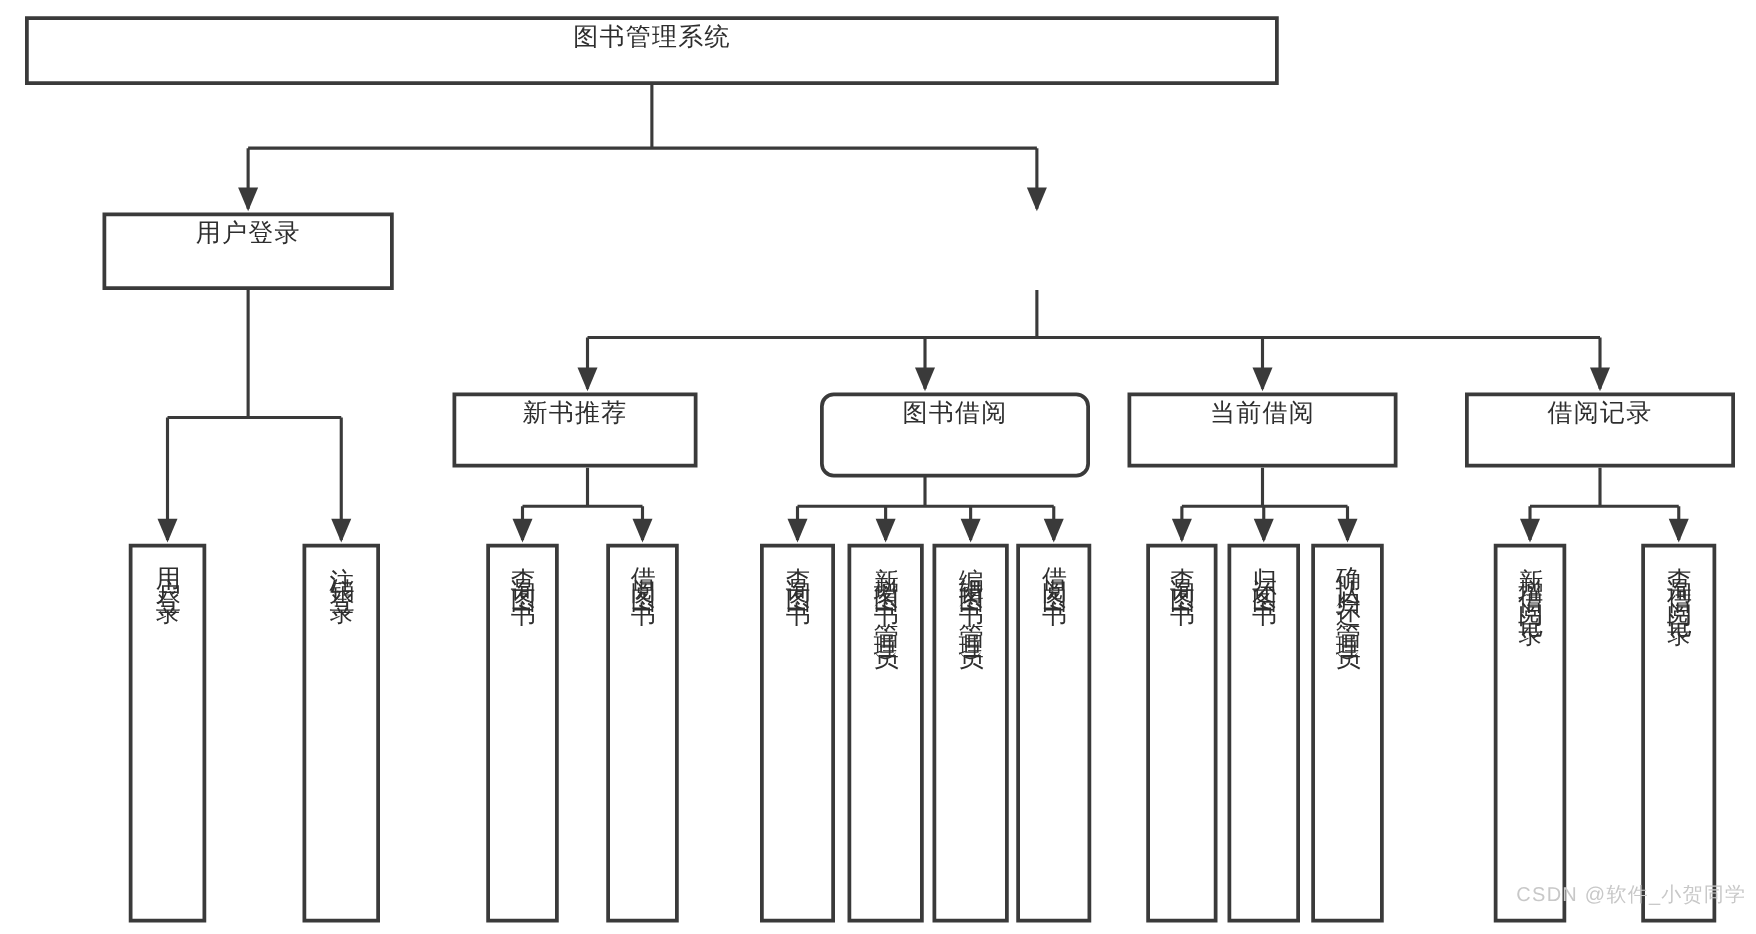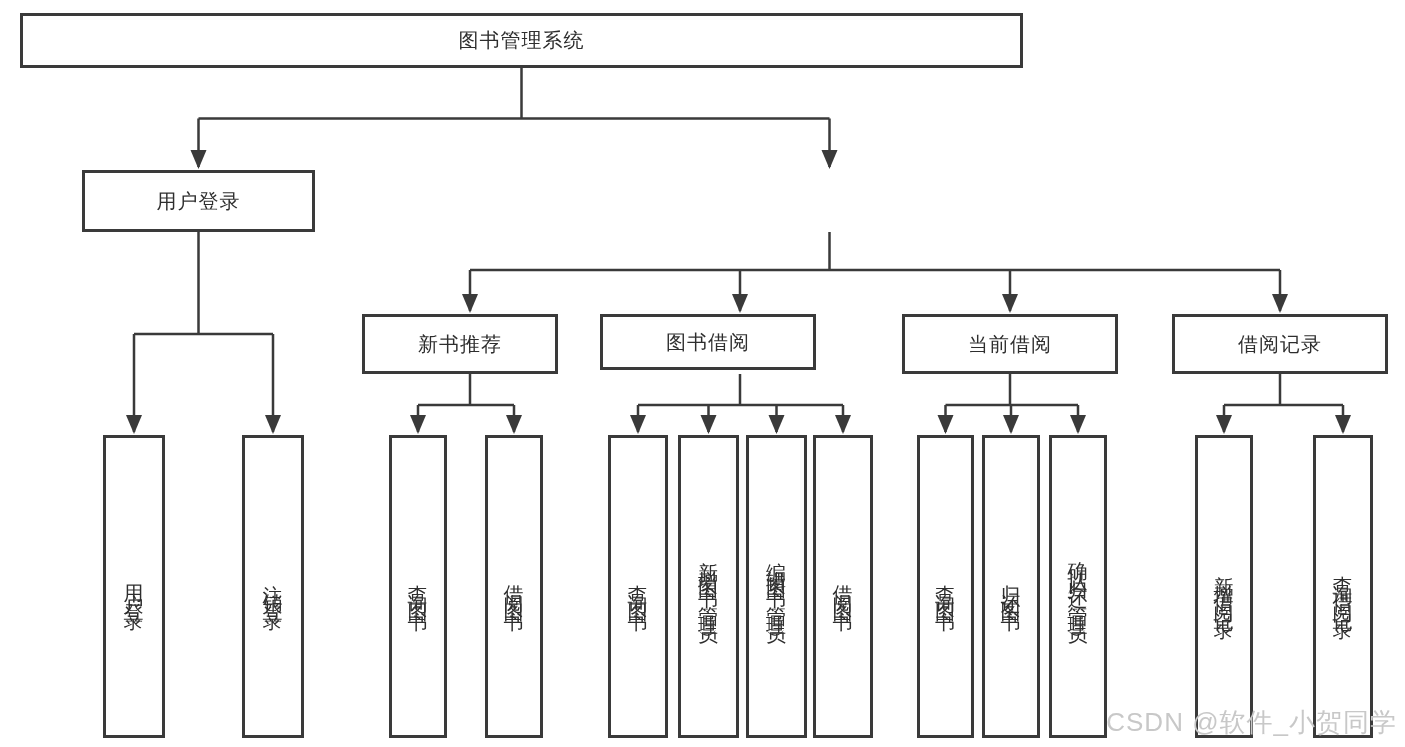--- a/index.html
+++ b/index.html
@@ -18,37 +18,37 @@
     background:var(--bg);
     overflow:hidden;
   }
   .connectors{position:absolute;left:0;top:0;z-index:1;}
   .connectors path{stroke:var(--line);stroke-width:2.5;fill:none;}
   .connectors polygon{fill:var(--line);stroke:none;}
   .node{
     position:absolute;z-index:2;
     background:var(--bg);
     border:3px solid var(--border);
-    display:flex;align-items:center;justify-content:center;
+    display:flex;align-items:flex-start;justify-content:center;
     color:var(--text);
   }
   .hbox{font-size:20px;letter-spacing:1px;}
   .vbox span{
     writing-mode:vertical-rl;
     text-orientation:mixed;
     font-size:20px;
     letter-spacing:9px;
     line-height:1;
     color:var(--text);
     white-space:nowrap;
   }
   .watermark{
     position:absolute;z-index:3;
-    right:8px;bottom:7px;
-    font-size:26px;
+    right:8px;bottom:20px;
+    font-size:16px;
     color:var(--watermark);
     letter-spacing:1px;
   }
 </style>
 </head>
 <body>
 
 <div class="canvas">
 
   <svg class="connectors" width="1405" height="747">
@@ -91,21 +91,21 @@
     <span>图书管理系统</span>
   </div>
 
   <div class="node hbox" style="left:82px;top:170px;width:233px;height:62px;">
     <span>用户登录</span>
   </div>
 
   <div class="node hbox" style="left:362px;top:314px;width:196px;height:60px;">
     <span>新书推荐</span>
   </div>
-  <div class="node hbox" style="left:600px;top:314px;width:216px;height:56px;">
+  <div class="node hbox" style="left:656px;top:314px;width:216px;height:68px;border-radius:11px;">
     <span>图书借阅</span>
   </div>
   <div class="node hbox" style="left:1172px;top:314px;width:216px;height:60px;">
     <span>借阅记录</span>
   </div>
   <div class="node hbox" style="left:902px;top:314px;width:216px;height:60px;">
     <span>当前借阅</span>
   </div>
 
   <div class="node vbox" style="left:103px;top:435px;width:62px;height:303px;">

